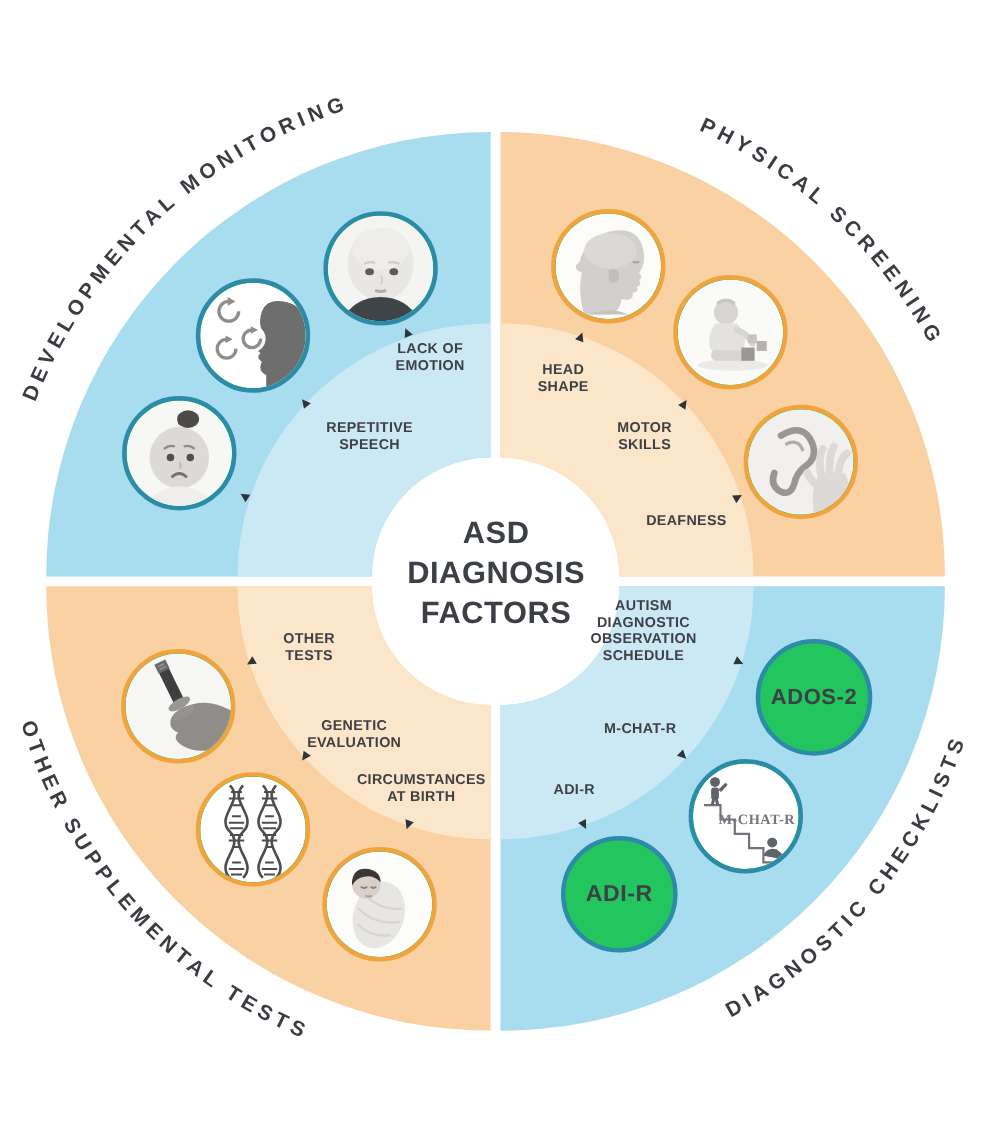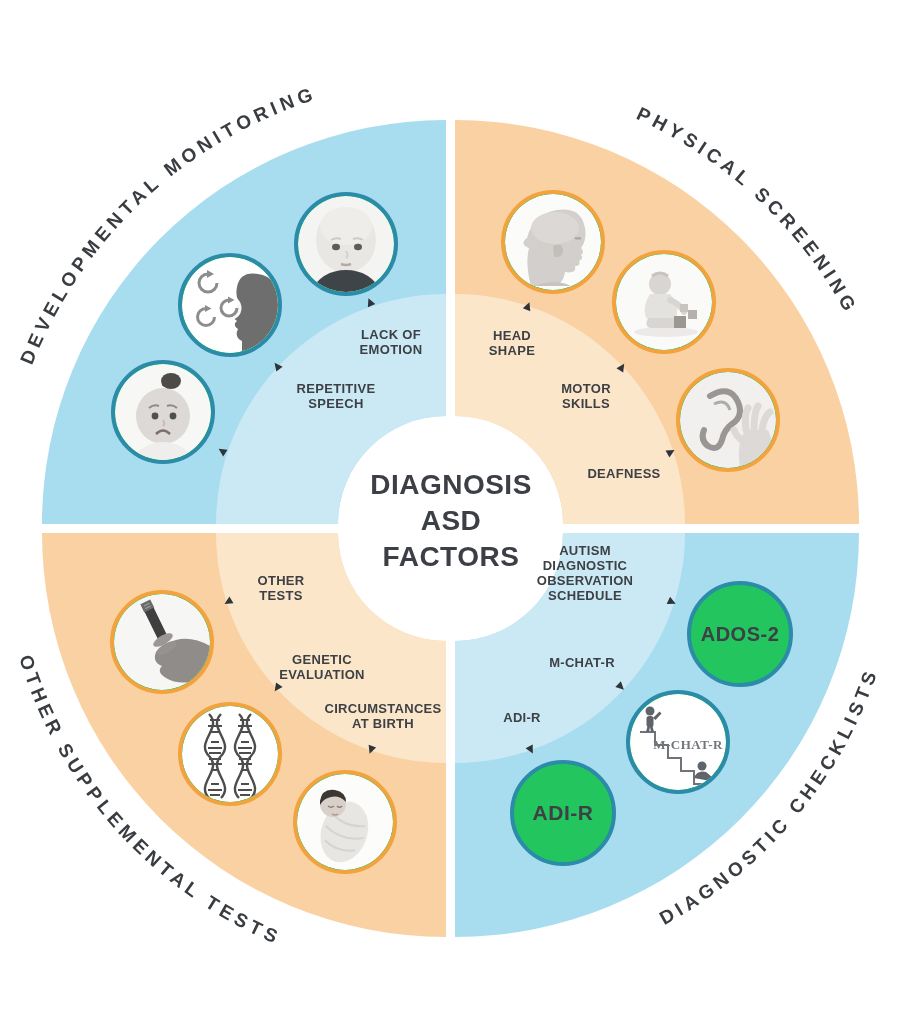--- a/index.html
+++ b/index.html
@@ -215,21 +215,21 @@
         <path d="M64 84 q3 -8 12 -6 l6 5 q-2 4 -7 3 z"></path>
       </g>
       <text x="58" y="55" text-anchor="middle" font-family="Liberation Serif, serif" font-size="13" font-weight="bold" fill="#73777c">M-CHAT-R</text>
     </svg>
   </div>
 
   <div class="bubble b-teal" style="left:510px;top:760px;width:106px;height:106px;font-size:21px;">
     <span>ADI-R</span>
   </div>
 
-  <div class="label" style="left:391px;top:342px;">
+  <div class="label" style="left:391px;top:324px;">
     <span class="ln">LACK OF</span>
     <span class="ln">EMOTION</span>
   </div>
   <div class="label" style="left:336px;top:396px;">
     <span class="ln">REPETITIVE</span>
     <span class="ln">SPEECH</span>
   </div>
 
   <div class="label" style="left:512px;top:343px;">
     <span class="ln">HEAD</span>
@@ -276,18 +276,18 @@
   <span class="arrow" style="left:622px;top:367px;transform:translate(-50%,-50%) rotate(-57deg);"></span>
   <span class="arrow" style="left:671px;top:452px;transform:translate(-50%,-50%) rotate(-29deg);"></span>
   <span class="arrow" style="left:228px;top:602px;transform:translate(-50%,-50%) rotate(149deg);"></span>
   <span class="arrow" style="left:277px;top:688px;transform:translate(-50%,-50%) rotate(125deg);"></span>
   <span class="arrow" style="left:371px;top:750px;transform:translate(-50%,-50%) rotate(110deg);"></span>
   <span class="arrow" style="left:672px;top:602px;transform:translate(-50%,-50%) rotate(25deg);"></span>
   <span class="arrow" style="left:621px;top:687px;transform:translate(-50%,-50%) rotate(44deg);"></span>
   <span class="arrow" style="left:531px;top:750px;transform:translate(-50%,-50%) rotate(63deg);"></span>
 
   <div class="center-title">
+    <span>ASD</span>
     <span>DIAGNOSIS</span>
-    <span>ASD</span>
     <span>FACTORS</span>
   </div>
 
 </div>
 
 </body></html>

